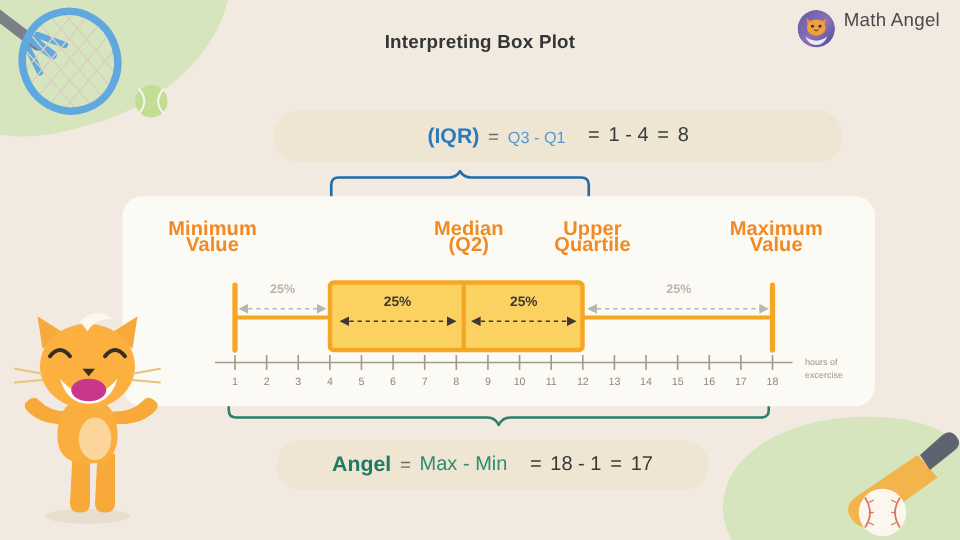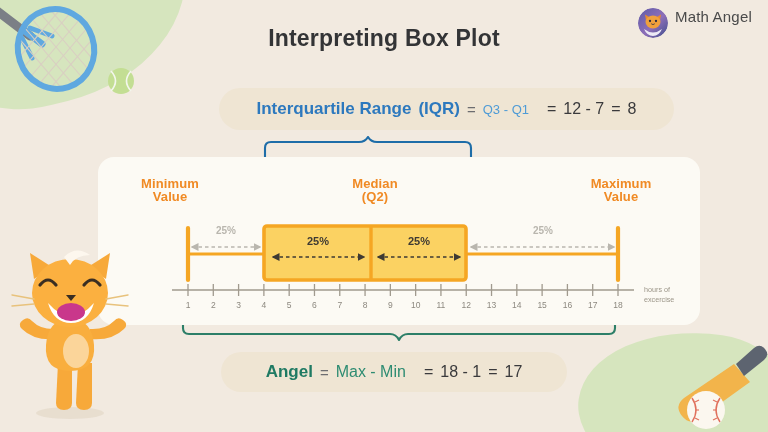--- a/index.html
+++ b/index.html
@@ -30,21 +30,21 @@
   .ball-tl { position:absolute; left:106px; top:66px; }
 
   
   .logo { position:absolute; right:16px; top:8px; display:flex; align-items:flex-start; gap:7px; }
   .logo-mark { width:30px; height:30px; border-radius:50%; overflow:hidden; display:block; }
   .logo-text { font-size:15px; font-weight:500; color:#4A4A4A; letter-spacing:.2px; }
 
   
   .title {
     position:absolute; top:25px; left:0; width:100%;
-    text-align:center; font-size:23px; font-weight:bold;
+    text-align:center; font-size:15px; font-weight:bold;
     color:#333436; letter-spacing:.2px;
   }
 
   
   .pill {
     position:absolute; background:#EFE5D3;
     border-radius:22px; display:flex; align-items:center;
     justify-content:center; gap:7px; white-space:nowrap;
   }
   .pill-iqr { left:219px; top:88px; width:455px; height:42px; }
@@ -65,21 +65,21 @@
     background:#FCFAF4; border-radius:16px;
   }
 
   
   .brace-iqr   { position:absolute; left:263px; top:136px; }
   .brace-range { position:absolute; left:181px; top:316px; }
 
   
   .lbl {
     position:absolute; text-align:center;
-    font-size:13px; font-weight:bold; color:#F08A24;
+    font-size:16px; font-weight:bold; color:#F08A24;
     line-height:13px; letter-spacing:.1px;
   }
 
   
   .plot { position:absolute; left:0; top:0; }
 
   .pct-gray { font-size:10px; font-weight:bold; fill:#B9B6AE; }
   .pct-dark { font-size:11px; font-weight:bold; fill:#3E3A33; }
   .tick-lbl { font-size:8.5px; fill:#8C887F; }
   .axis-cap { font-size:7.2px; fill:#9B9588; }
@@ -143,27 +143,26 @@
     <circle cx="36" cy="26" r="2.3" fill="#2E2E42"></circle>
     <path d="M27 32 q3 3 6 0" fill="none" stroke="#2E2E42" stroke-width="1.6" stroke-linecap="round"></path>
     <path d="M12 42 q18 14 36 0 q-6 14 -18 14 q-12 0 -18 -14 Z" fill="#EDEAF6"></path>
   </svg>
   <span class="logo-text">Math Angel</span>
 </div>
 
 <div class="title">Interpreting Box Plot</div>
 
 <div class="pill pill-iqr">
-  <span class="f-bold-blue">Interquartile Range</span>
   <span class="f-bold-blue">(IQR)</span>
   <span class="f-op">=</span>
   <span class="f-blue">Q3 - Q1</span>
   <span class="f-sp"></span>
   <span class="f-dark">=</span>
-  <span class="f-dark">12 - 7</span>
+  <span class="f-dark">1 - 4</span>
   <span class="f-dark">=</span>
   <span class="f-dark">8</span>
 </div>
 
 <div class="pill pill-range">
   <span class="f-bold-green">Angel</span>
   <span class="f-op">=</span>
   <span class="f-green">Max - Min</span>
   <span class="f-sp"></span>
   <span class="f-dark">=</span>
@@ -186,20 +185,21 @@
   <div>Minimum</div>
   <div>Value</div>
 </div>
 <div class="lbl" style="left:217px; top:177px; width:112px;">
 </div>
 <div class="lbl" style="left:330px; top:177px; width:90px;">
   <div>Median</div>
   <div>(Q2)</div>
 </div>
 <div class="lbl" style="left:418px; top:177px; width:112px;">
+  <div>Upper Quartile</div>
 </div>
 <div class="lbl" style="left:578px; top:177px; width:86px;">
   <div>Maximum</div>
   <div>Value</div>
 </div>
 
 <svg class="plot" width="768" height="432">
   <defs>
     <marker id="ar-g" markerWidth="6" markerHeight="6" refX="5" refY="3" orient="auto">
       <path d="M0 0 L6 3 L0 6 Z" fill="#B9B6AE"></path>

